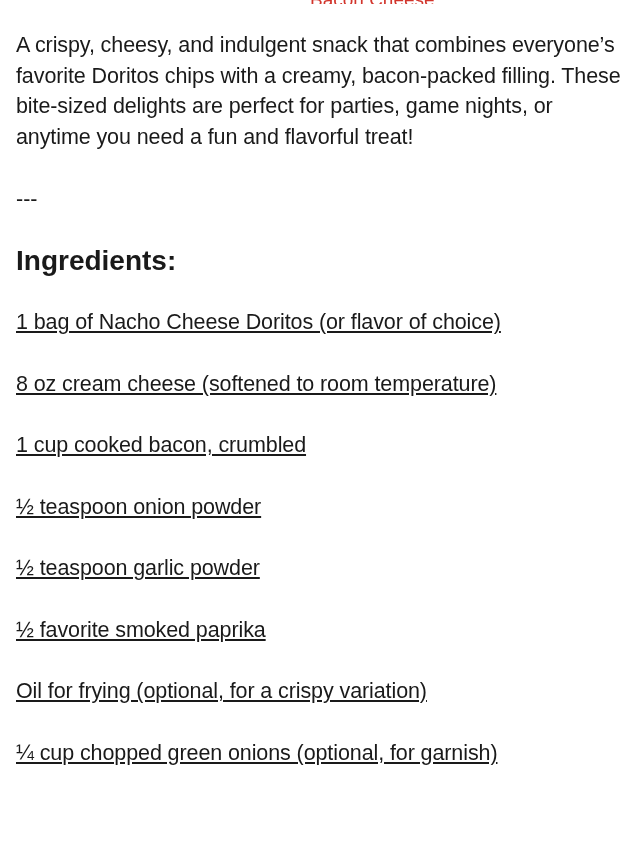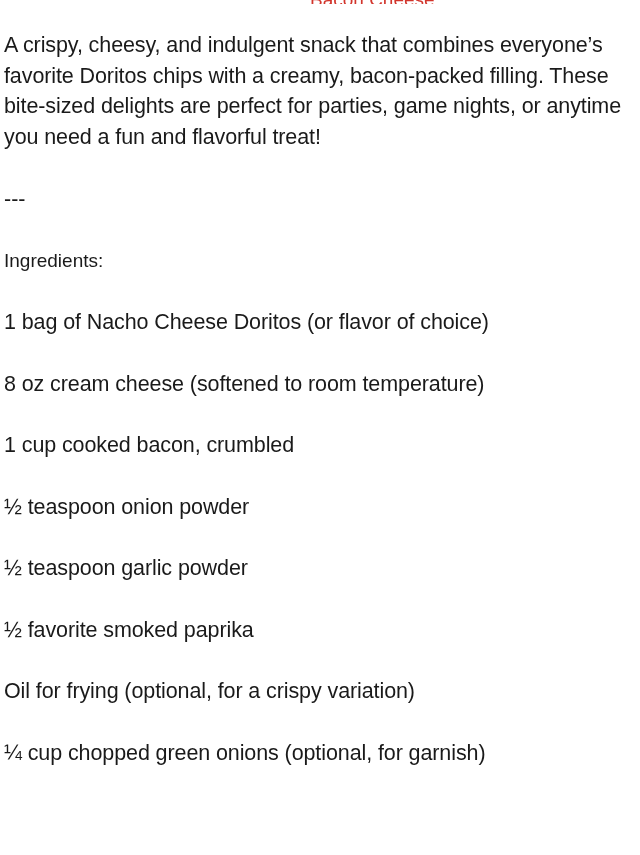--- a/index.html
+++ b/index.html
@@ -12,21 +12,21 @@
     background: #ffffff;
     font-family: "Liberation Sans", sans-serif;
     color: #1a1a1a;
     overflow: hidden;
   }
   .page {
     position: relative;
     width: 640px;
     height: 855px;
     box-sizing: border-box;
-    padding: 0 4px;
+    padding: 0 16px;
   }
   .clipped-top {
     position: absolute;
     top: -10px;
     right: 150px;
     width: 180px;
     height: 14px;
     overflow: hidden;
     color: #d2342b;
     font-size: 19px;
@@ -44,29 +44,30 @@
   .divider-text {
     margin: 0;
     padding-top: 32px;
     font-size: 21.5px;
     line-height: 30.5px;
     color: #1a1a1a;
   }
   .section-title {
     margin: 0;
     padding-top: 31px;
-    font-size: 19px;
+    font-size: 28px;
     line-height: 30.5px;
-    font-weight: 400;
+    font-weight: 700;
     color: #1a1a1a;
   }
   .ing-list {
     list-style: none;
     margin: 0;
     padding: 0;
+    text-decoration: underline;
   }
   .ing-list li {
     font-size: 21.5px;
     line-height: 30.5px;
     letter-spacing: -0.1px;
     padding-top: 31px;
     color: #1a1a1a;
     white-space: nowrap;
   }
 </style>

